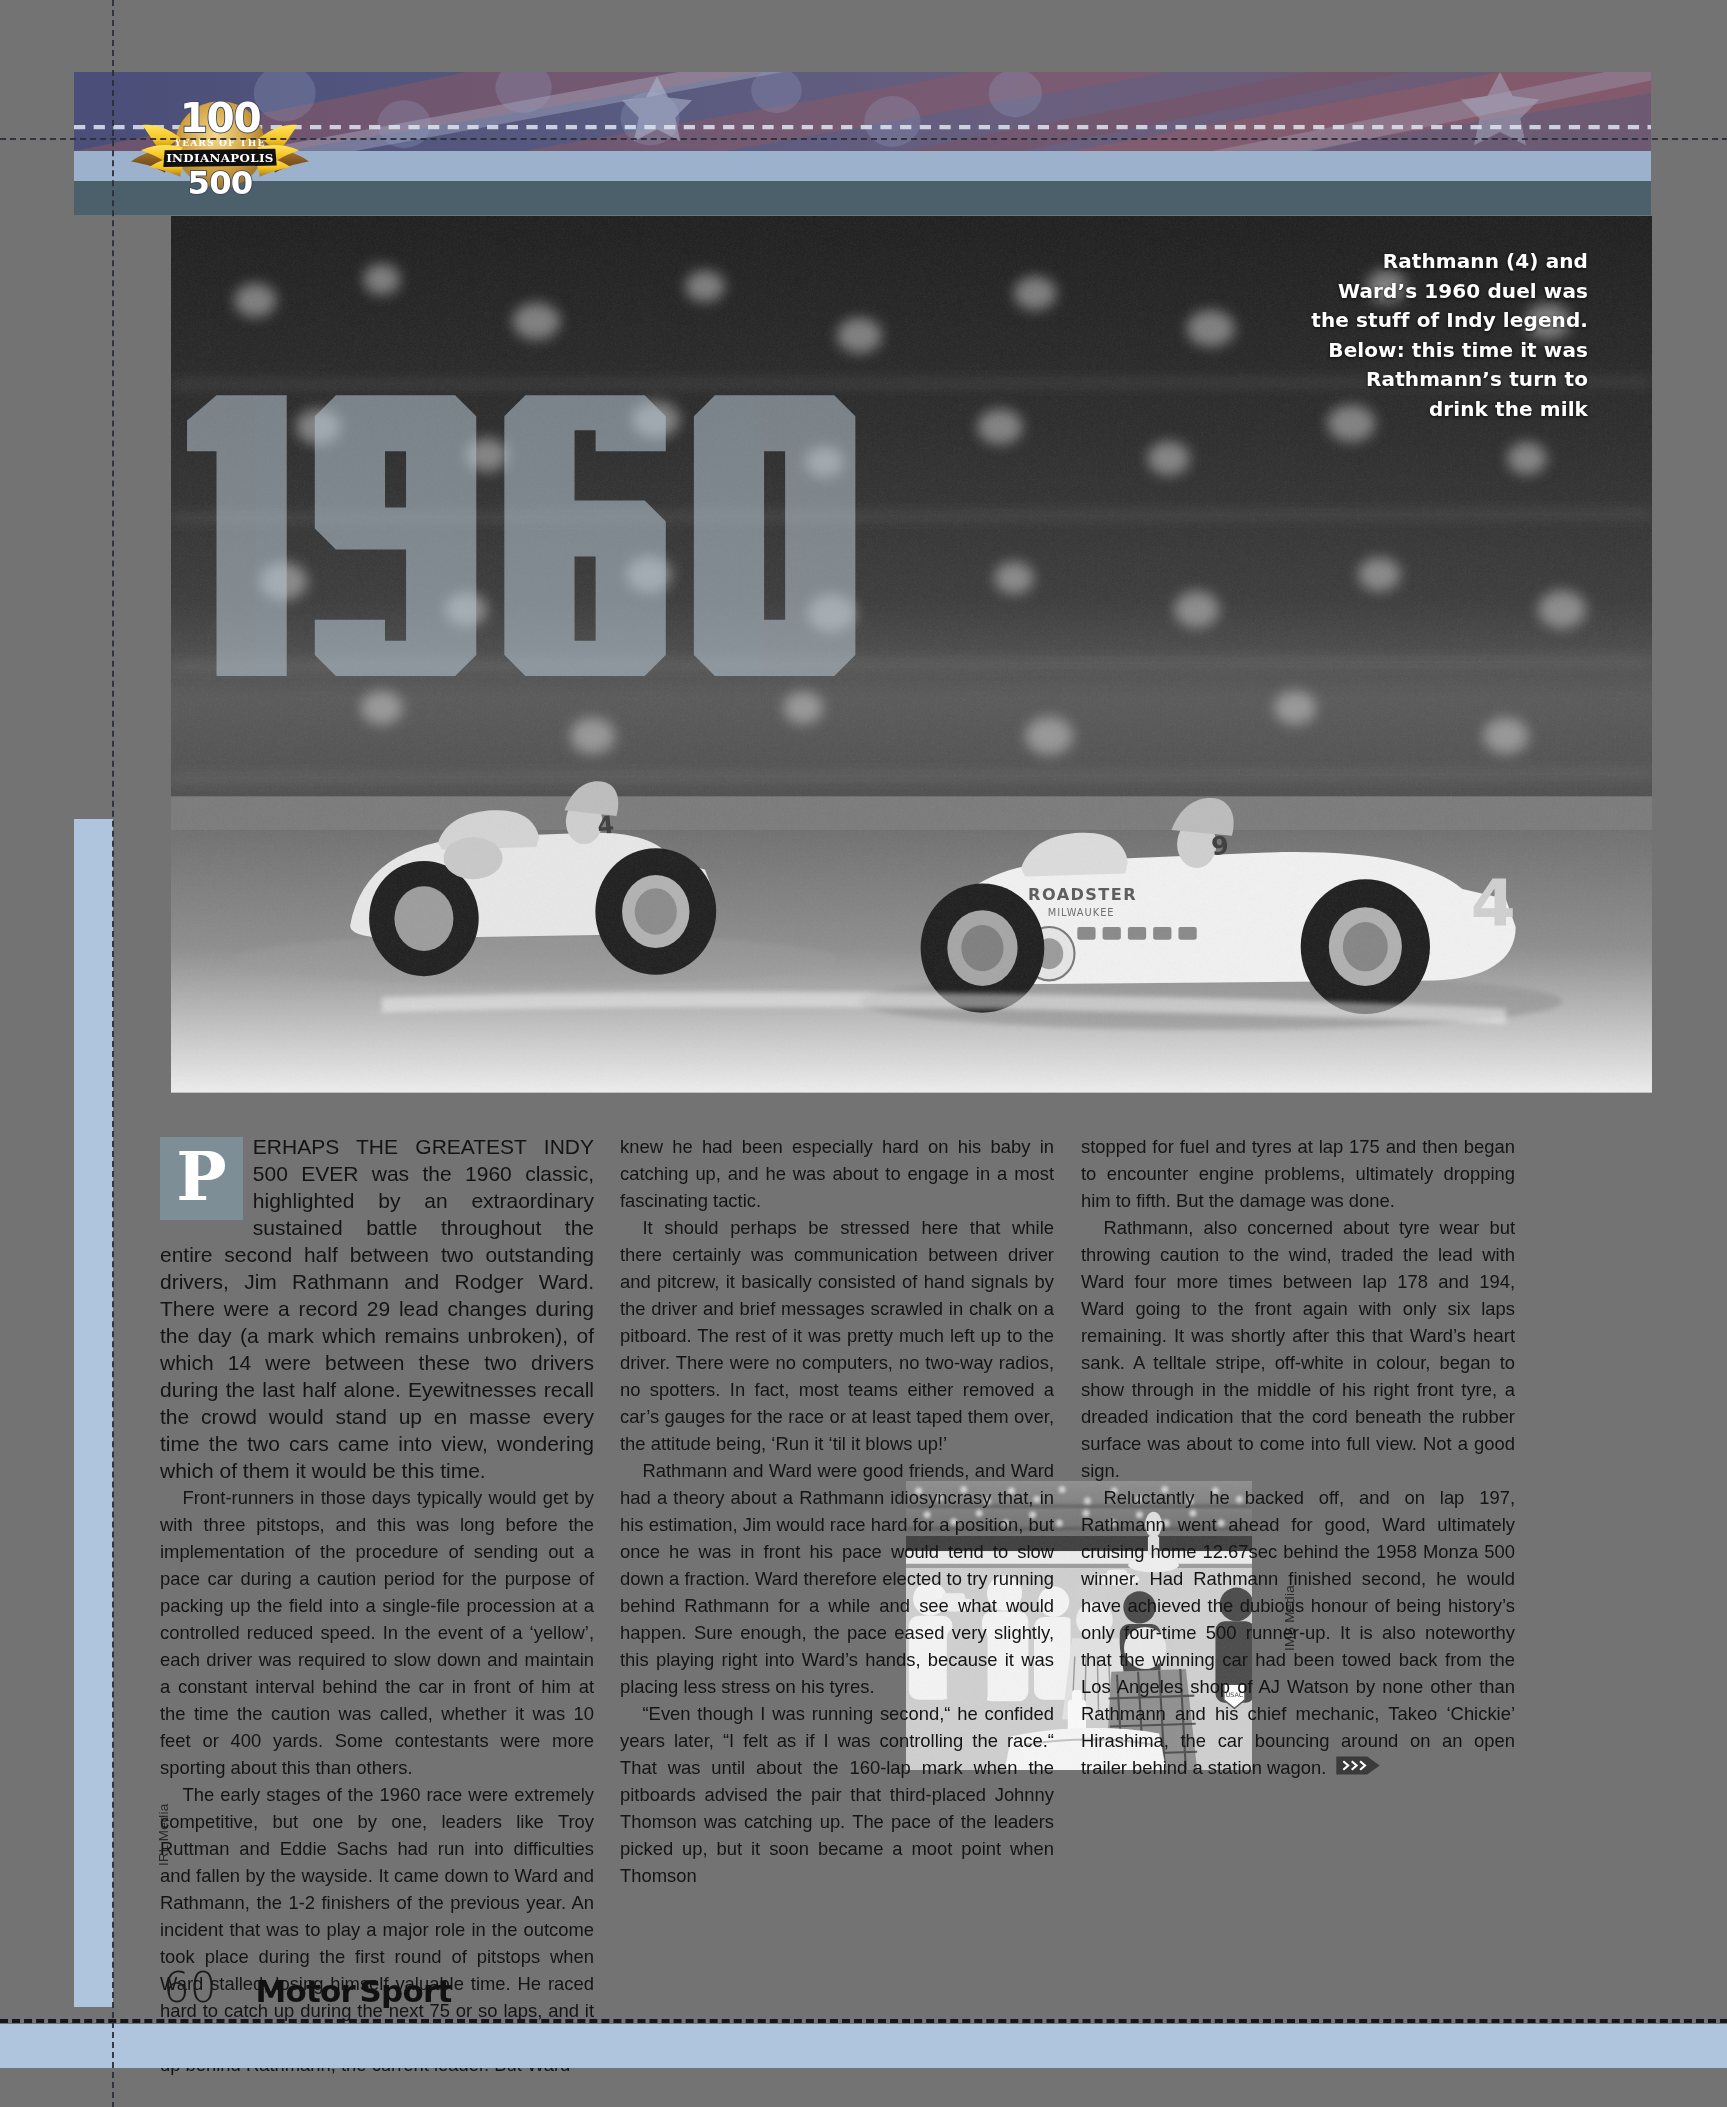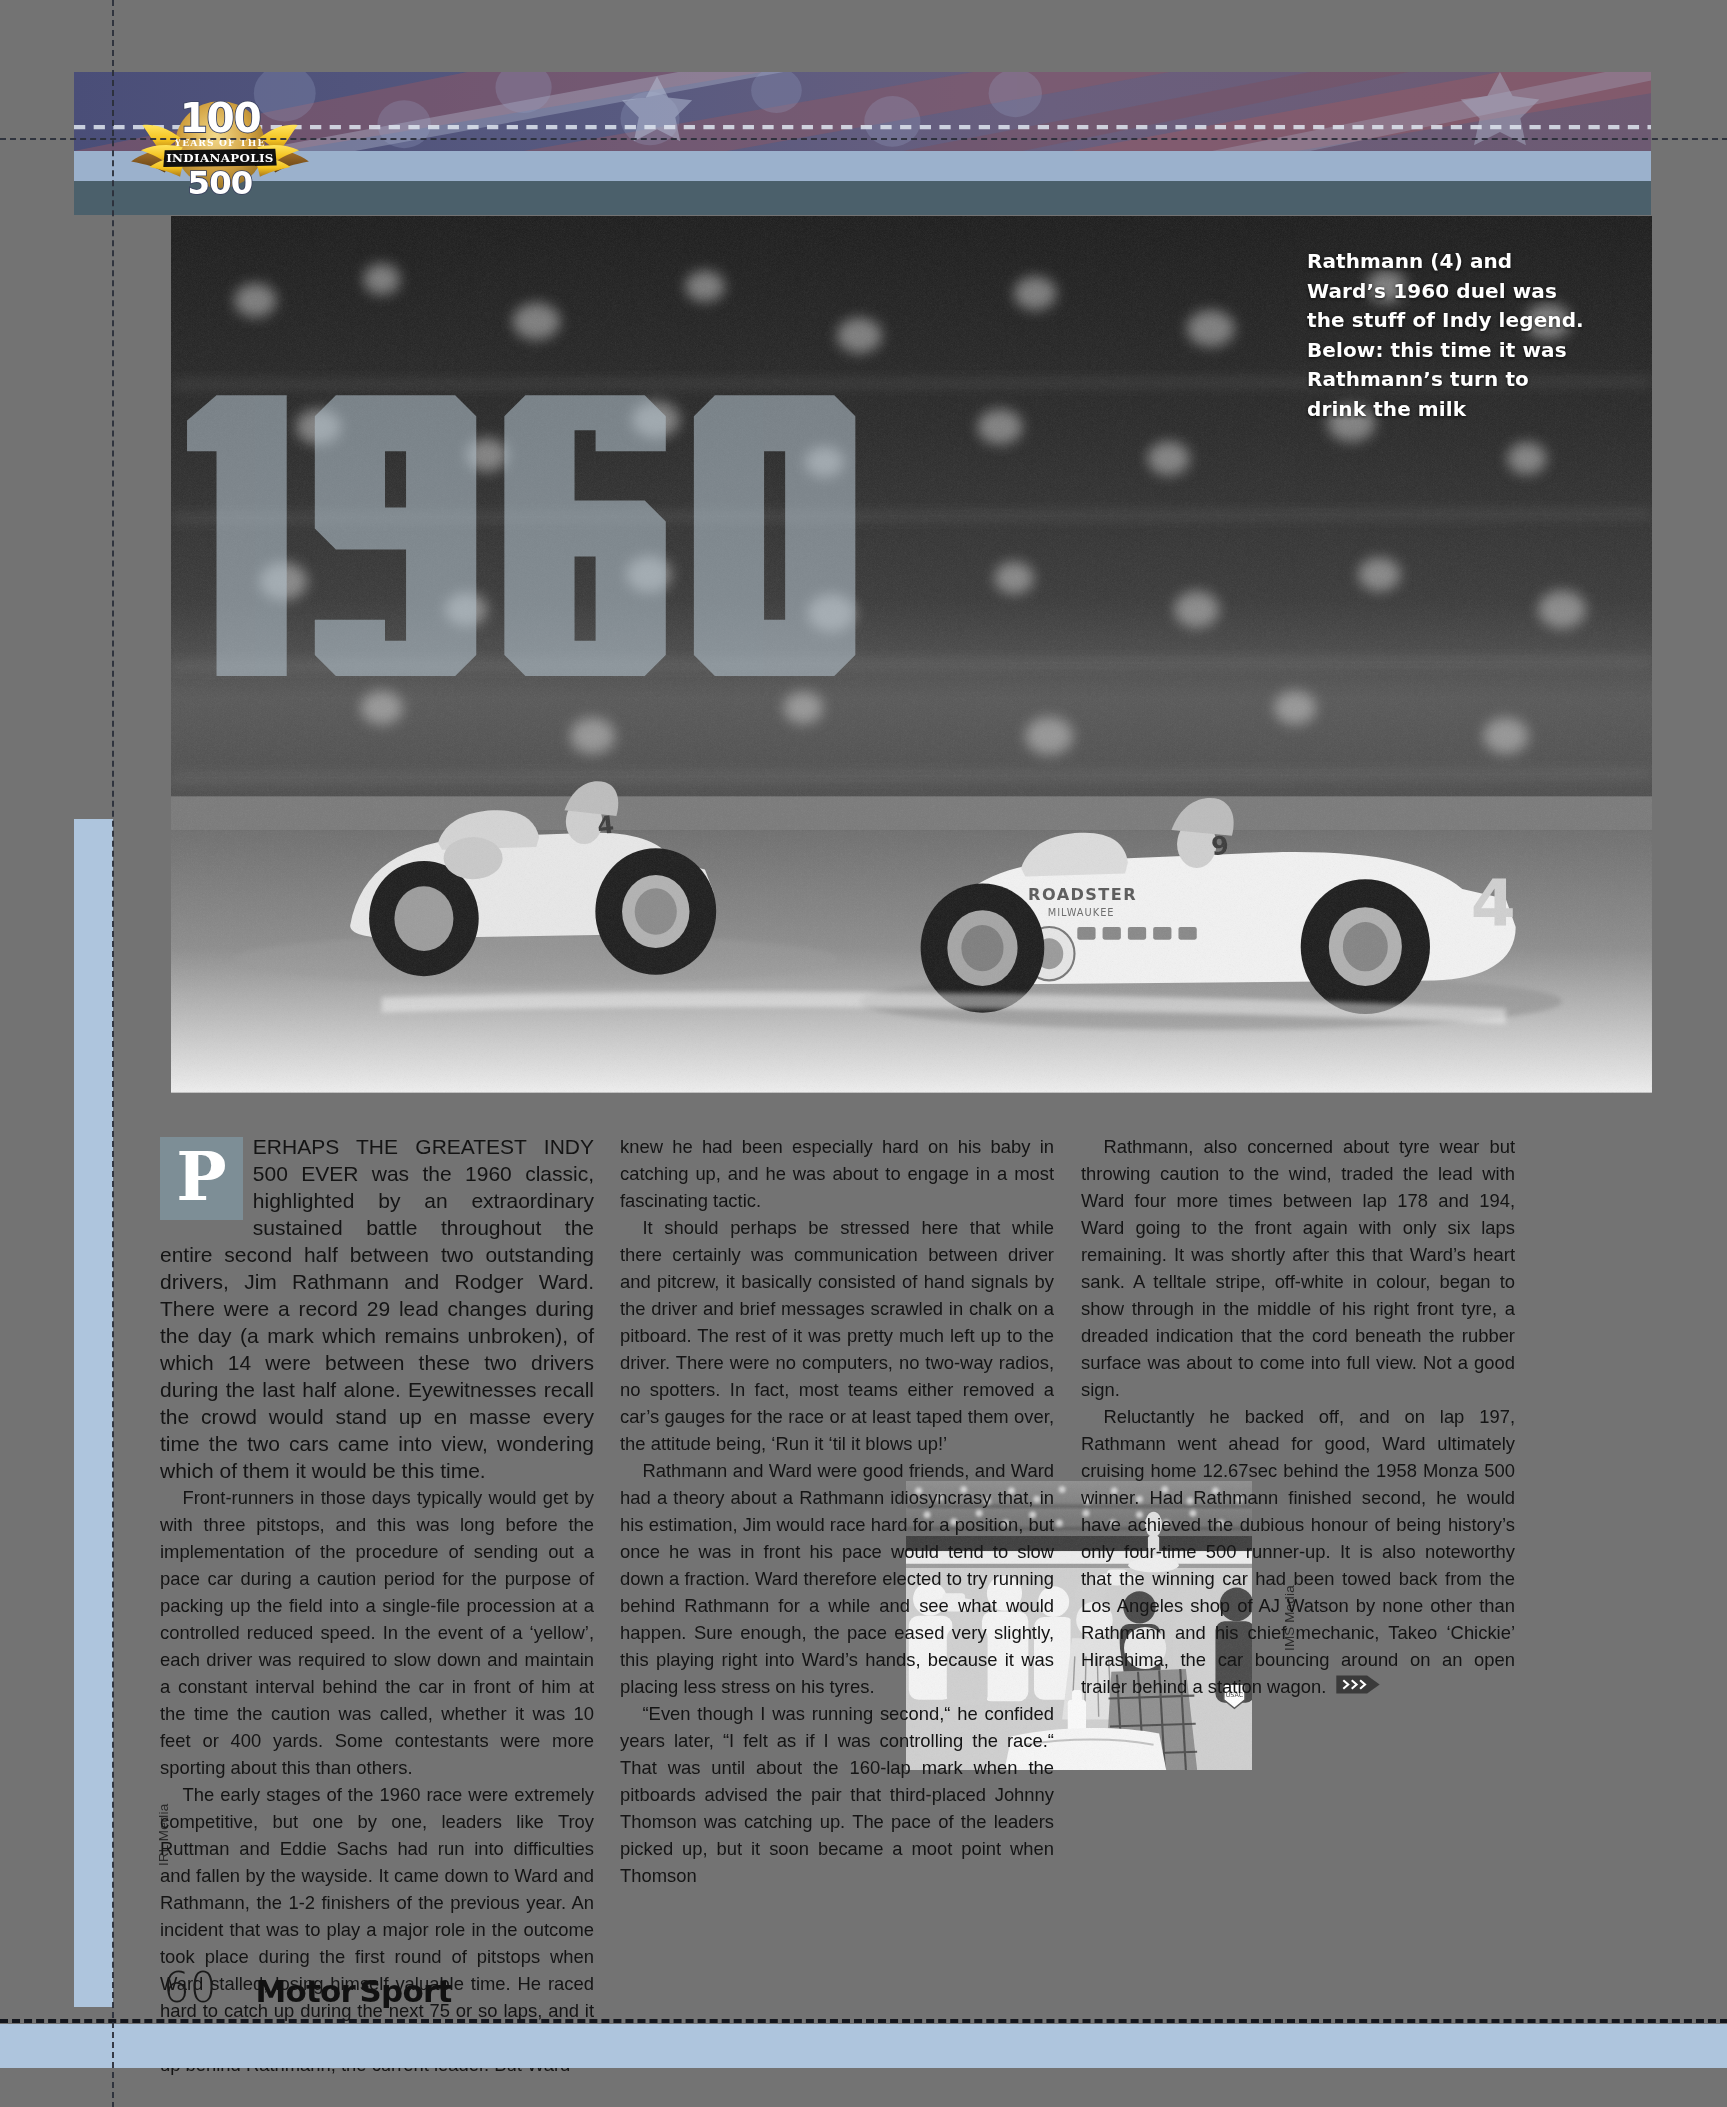--- a/index.html
+++ b/index.html
@@ -31,21 +31,21 @@
               background:#4b606b;}
 
   
   .logo{position:absolute;left:118px;top:83px;width:204px;height:119px;}
 
   
   .hero{position:absolute;left:171px;top:216px;width:1481px;height:877px;
         overflow:hidden;background:#0d0d0d;}
   .hero-img{position:absolute;inset:0;}
   .caption{position:absolute;left:1307px;top:247px;width:281px;
-           color:#ffffff;
+           text-align:right;color:#ffffff;
            font-family:"DejaVu Sans",sans-serif;font-weight:bold;
            font-size:20px;line-height:29.5px;letter-spacing:0.1px;
            text-shadow:0 1.4px 3.5px rgba(0,0,0,.85);}
   .year-overlay{position:absolute;left:174px;top:346px;width:773px;height:351px;}
 
   
   .cols{position:absolute;left:160px;top:1133px;width:1355px;height:801px;}
   .col{position:absolute;top:0;width:434px;
        font-size:18.4px;line-height:27px;text-align:justify;
        color:#141414;}
@@ -487,20 +487,21 @@
     </div>
 
     <div class="col" id="col2">
       <p class="first">knew he had been especially hard on his baby in catching up, and he was about to engage in a most fascinating tactic.</p>
       <p>It should perhaps be stressed here that while there certainly was communication between driver and pitcrew, it basically consisted of hand signals by the driver and brief messages scrawled in chalk on a pitboard. The rest of it was pretty much left up to the driver. There were no computers, no two-way radios, no spotters. In fact, most teams either removed a car’s gauges for the race or at least taped them over, the attitude being, ‘Run it ‘til it blows up!’</p>
       <p style="shape-outside:polygon(0 0,100% 0,100% 302px,62% 302px,62% 0);">Rathmann and Ward were good friends, and Ward had a theory about a Rathmann idiosyncrasy that, in his estimation, Jim would race hard for a position, but once he was in front his pace would tend to slow down a fraction. Ward therefore elected to try running behind Rathmann for a while and see what would happen. Sure enough, the pace eased very slightly, this playing right into Ward’s hands, because it was placing less stress on his tyres.</p>
       <p>“Even though I was running second,“ he confided years later, “I felt as if I was controlling the race.“ That was until about the 160-lap mark when the pitboards advised the pair that third-placed Johnny Thomson was catching up. The pace of the leaders picked up, but it soon became a moot point when Thomson</p>
     </div>
 
     <div class="col" id="col3">
+      <p class="first">stopped for fuel and tyres at lap 175 and then began to encounter engine problems, ultimately dropping him to fifth. But the damage was done.</p>
       <p>Rathmann, also concerned about tyre wear but throwing caution to the wind, traded the lead with Ward four more times between lap 178 and 194, Ward going to the front again with only six laps remaining. It was shortly after this that Ward’s heart sank. A telltale stripe, off-white in colour, began to show through in the middle of his right front tyre, a dreaded indication that the cord beneath the rubber surface was about to come into full view. Not a good sign.</p>
       <p>
         <span>Reluctantly he backed off, and on lap 197, Rathmann went ahead for good, Ward ultimately cruising home 12.67sec behind the 1958 Monza 500 winner. Had Rathmann finished second, he would have achieved the dubious honour of being history’s only four-time 500 runner-up. It is also noteworthy that the winning car had been towed back from the Los Angeles shop of AJ Watson by none other than Rathmann and his chief mechanic, Takeo ‘Chickie’ Hirashima, the car bouncing around on an open trailer behind a station wagon.</span><span class="endmark">
           <svg viewBox="0 0 62 30" width="44" height="21">
             <path d="M0,2 L44,2 L62,15 L44,28 L0,28 Z" fill="#3a3a3a"></path>
             <g stroke="#ffffff" stroke-width="3" fill="none">
               <path d="M10,9 L17,15 L10,21"></path>
                 <path d="M22,9 L29,15 L22,21"></path>
                 <path d="M34,9 L41,15 L34,21"></path>
             </g>

